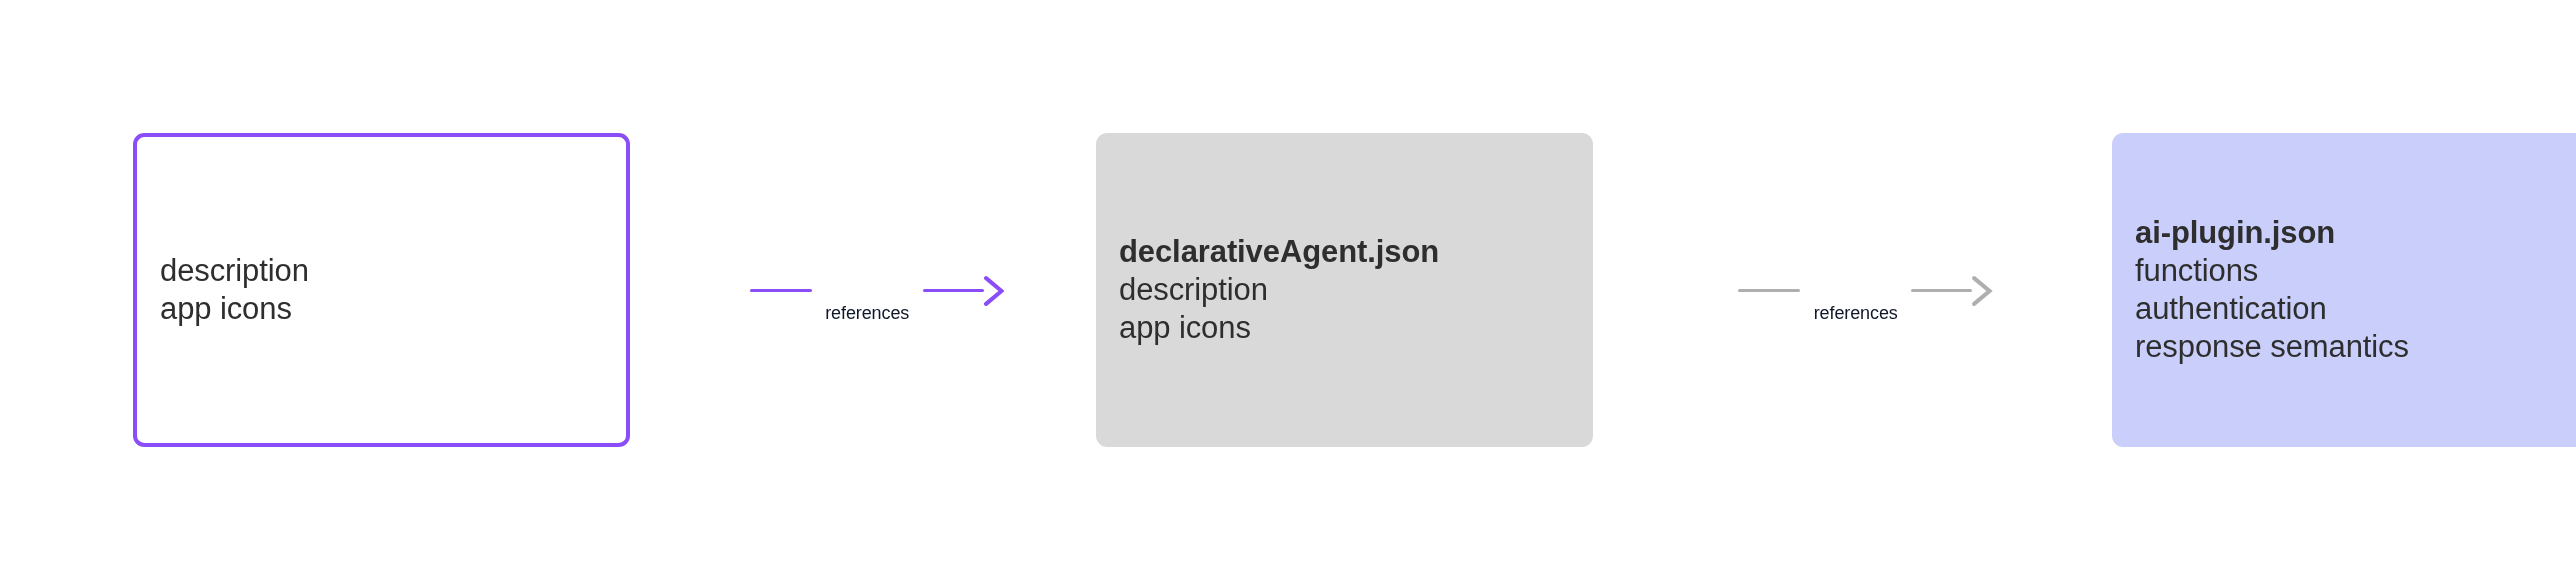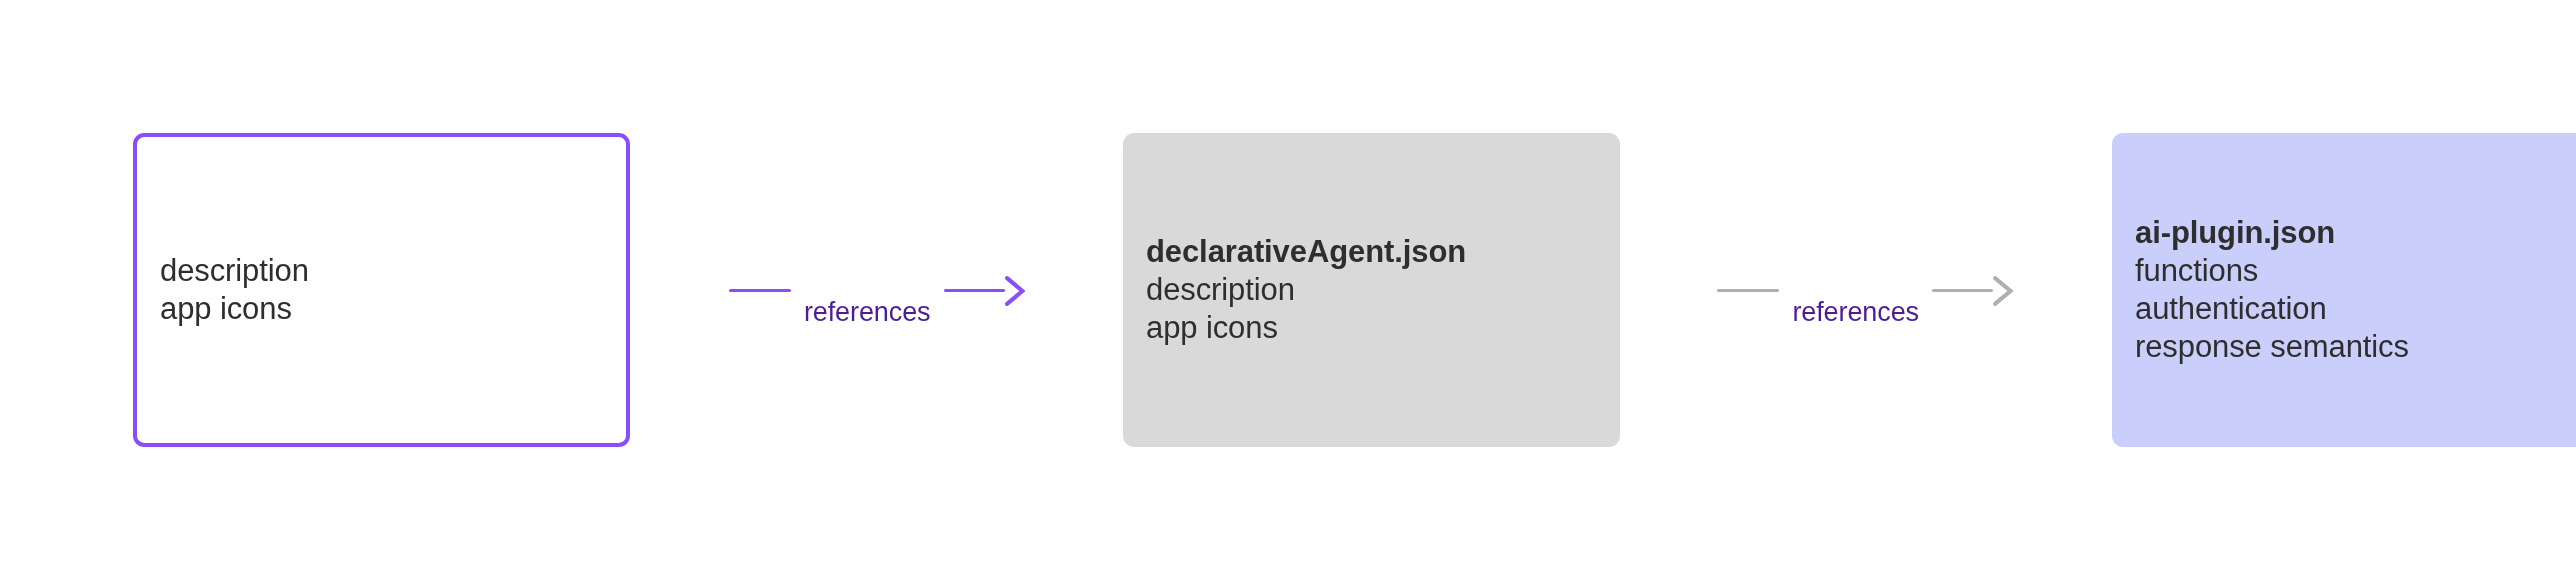--- a/index.html
+++ b/index.html
@@ -54,21 +54,21 @@
   
   #node-manifest {
     left: 133px;
     background: #ffffff;
     border: 4.6px solid #8B4DF8;
     color: #2E2E2E;
   }
 
   
   #node-declarative-agent {
-    left: 1123px;
+    left: 1096px;
     background: #D9D9D9;
     border: none;
     color: #2E2E2E;
     justify-content: center;
   }
 
   
   #node-ai-plugin {
     left: 2112px;
     background: #C9CEFB;
@@ -86,23 +86,23 @@
     justify-content: center;
   }
   .connector .seg {
     height: 3.6px;
     border-radius: 2.1px;
     flex: 0 0 auto;
   }
   .connector .seg.left  { width: 62px; }
   .connector .seg.right { width: 61px; }
   .connector .label {
-    font-size: 27px;
+    font-size: 18px;
     line-height: 1;
-    color: #4c1d95;
+    color: #0f172a;
     white-space: nowrap;
     padding: 0 13.4px;
     letter-spacing: -0.1px;
     margin-top: 44px;
   }
   .connector .head {
     width: 21.6px;
     height: 32px;
     flex: 0 0 auto;
     margin-left: -1px;

